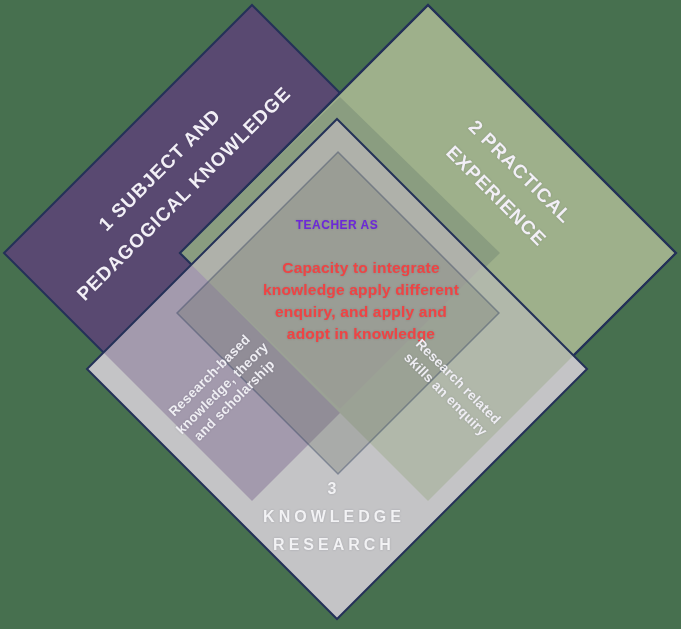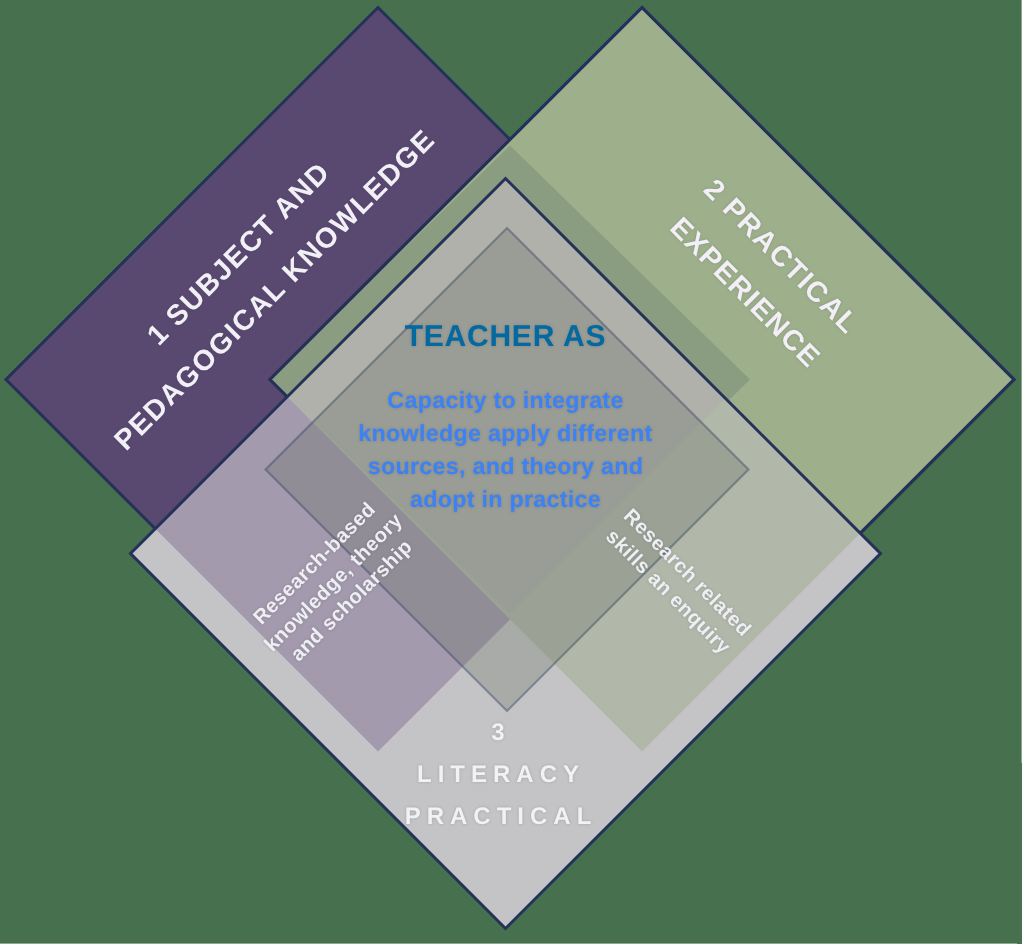--- a/index.html
+++ b/index.html
@@ -17,22 +17,22 @@
     text-align: center;
     color: #F3F2F6;
     font-weight: bold;
     white-space: nowrap;
     text-shadow: 0 0 2px rgba(60,60,80,0.25);
   }
   .rot-neg { transform: translate(-50%,-50%) rotate(-45deg); }
   .rot-pos { transform: translate(-50%,-50%) rotate(45deg); }
   .band-label { font-size: 19px; line-height: 34px; letter-spacing: 1px; color:#F2EFF6; }
   .small-label { font-size: 13.5px; line-height: 17.5px; letter-spacing: 0.3px; color:#EFEEF3; }
-  .center-title { font-size: 20px; line-height: 23px; letter-spacing: 0.5px; color:#0369a1; }
-  .center-body { font-size: 15.5px; line-height: 22px; letter-spacing: 0.2px; color:#3b82f6; }
+  .center-title { font-size: 12px; line-height: 23px; letter-spacing: 0.5px; color:#6d28d9; }
+  .center-body { font-size: 15.5px; line-height: 22px; letter-spacing: 0.2px; color:#ef4444;margin-left:24px; }
   .gray-label { font-size: 16px; line-height: 28px; letter-spacing: 4px; color:#F2F2F4; }
 </style>
 </head>
 <body>
 
 <div id="stage">
 
   <svg width="681" height="629" viewBox="0 0 681 629">
 
     <rect x="0" y="0" width="681" height="629" fill="#47704F"></rect>
@@ -68,34 +68,34 @@
     <div>EXPERIENCE</div>
   </div>
 
   <div class="label center-title" style="left:337px; top:225px;">
     <div>TEACHER AS</div>
   </div>
 
   <div class="label center-body" style="left:337px; top:301px;">
     <div>Capacity to integrate</div>
     <div>knowledge apply different</div>
-    <div>sources, and theory and</div>
-    <div>adopt in practice</div>
+    <div>enquiry, and apply and</div>
+    <div>adopt in knowledge</div>
   </div>
 
   <div class="label small-label rot-neg" style="left:222px; top:388px;">
     <div>Research-based</div>
     <div>knowledge, theory</div>
     <div>and scholarship</div>
   </div>
 
   <div class="label small-label rot-pos" style="left:452px; top:388px;">
     <div>Research related</div>
     <div>skills an enquiry</div>
   </div>
 
   <div class="label gray-label" style="left:334px; top:517px;">
     <div>3</div>
-    <div>LITERACY</div>
-    <div>PRACTICAL</div>
+    <div>KNOWLEDGE</div>
+    <div>RESEARCH</div>
   </div>
 
 </div>
 
 </body></html>

